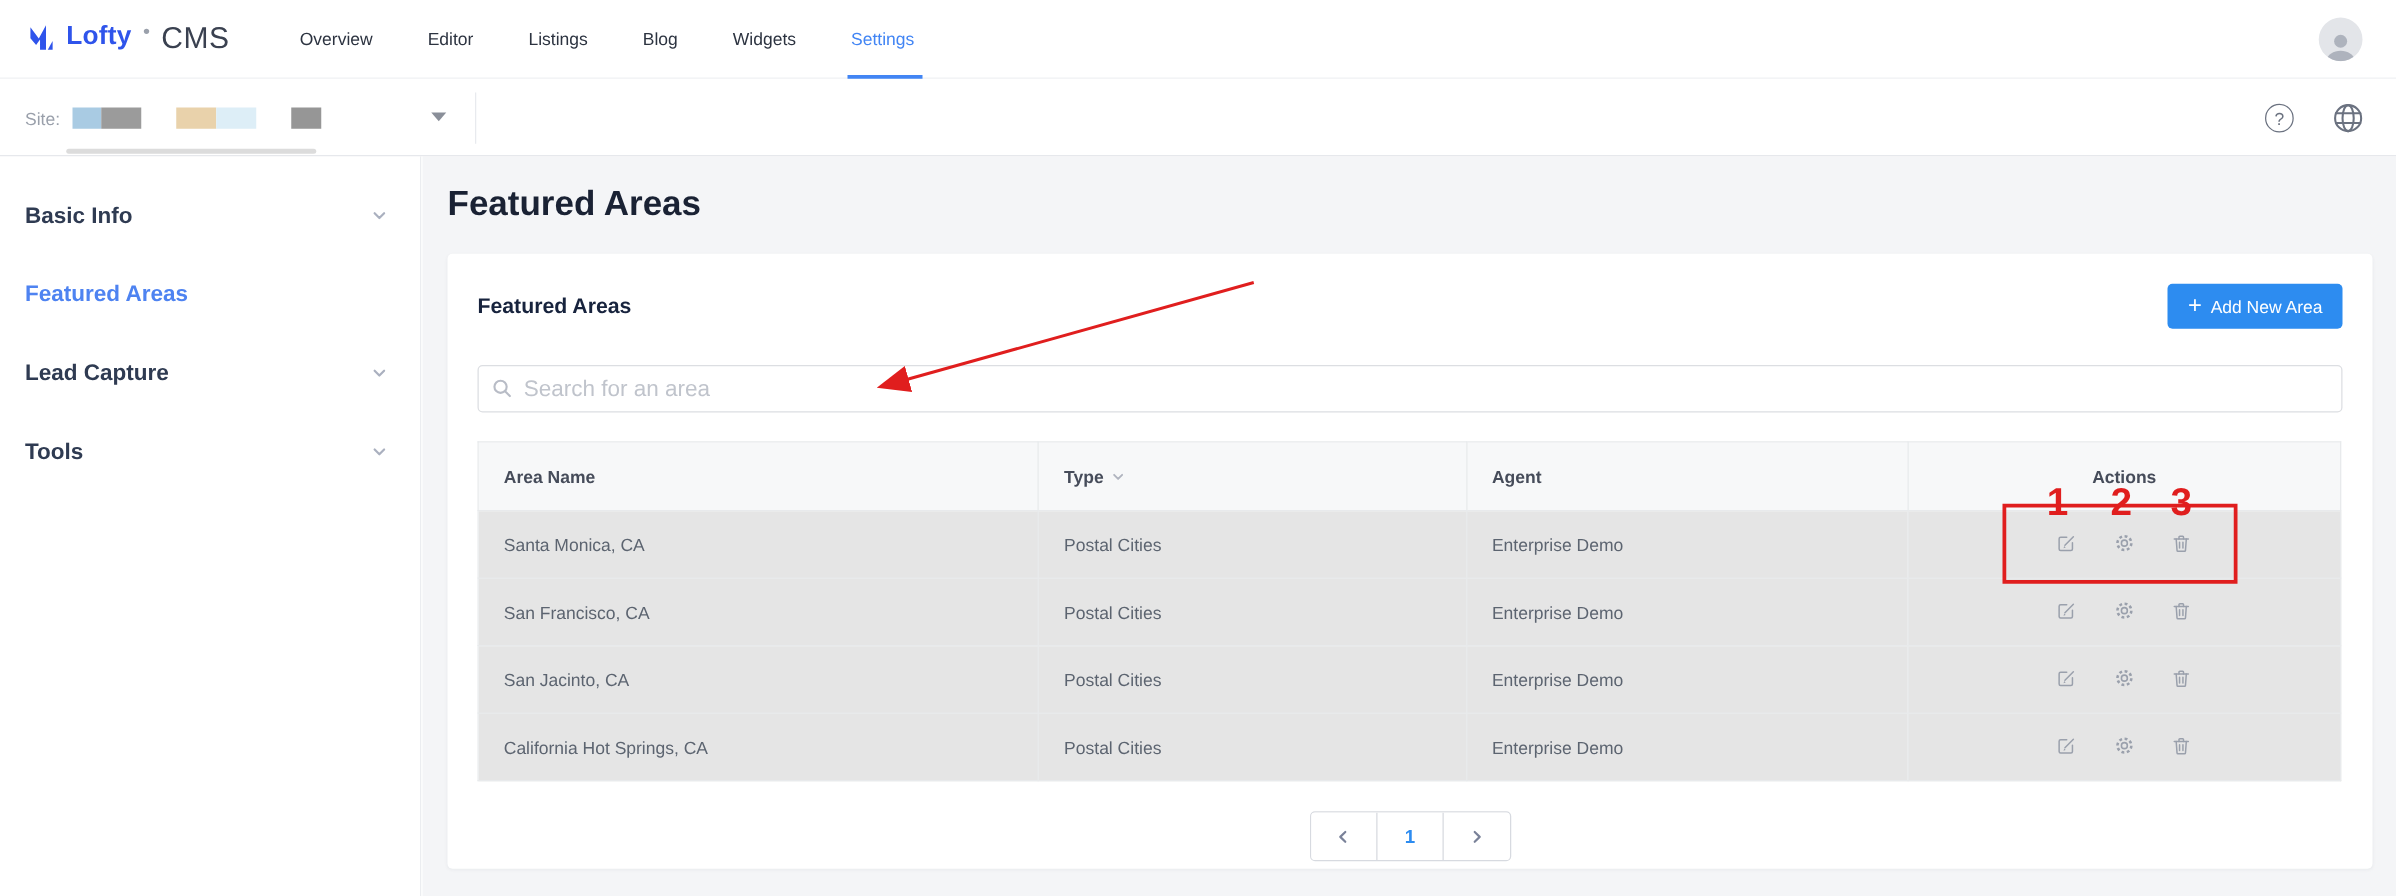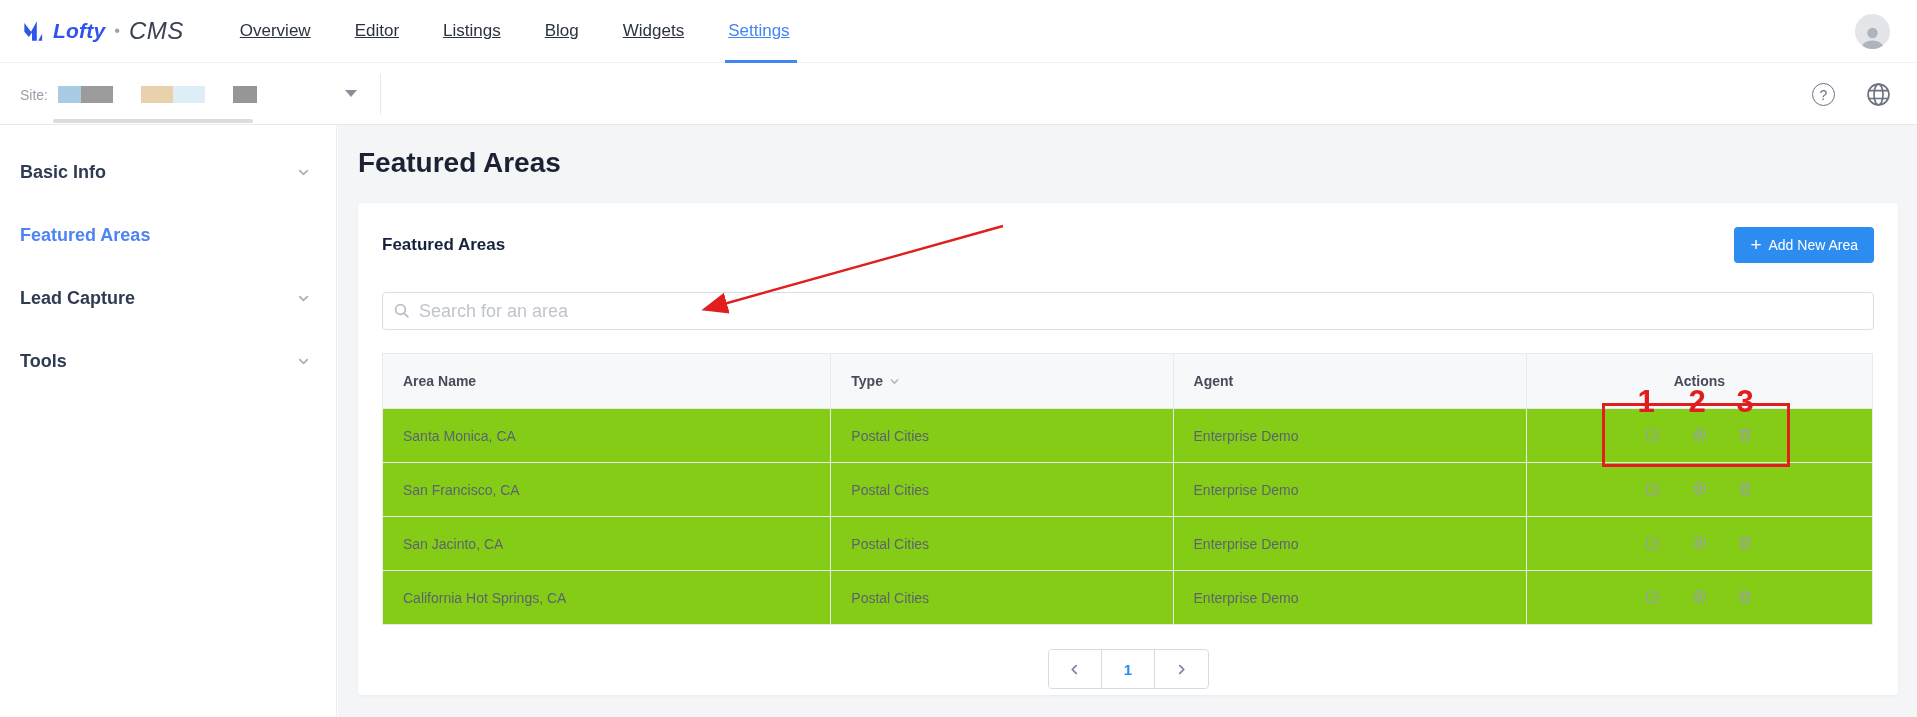--- a/index.html
+++ b/index.html
@@ -3,28 +3,28 @@
 <meta charset="utf-8">
 <style>
   * { margin:0; padding:0; box-sizing:border-box; }
   html,body { width:1917px; height:717px; }
   body { font-family:"Liberation Sans", sans-serif; background:#ffffff; color:#2c3340; }
   .app { position:relative; width:1917px; height:717px; overflow:hidden; background:#fff; }
 
   
   .topbar { position:absolute; top:0; left:0; right:0; height:63px; background:#fff;
             border-bottom:1px solid #f0f1f3; display:flex; align-items:center; padding:0 27px 0 20px; z-index:5; }
-  .brand { display:flex; align-items:center; gap:7px;font-style:italic; }
+  .brand { display:flex; gap:7px; }
   .brand-mark { width:26px; height:26px; }
   .brand-name { font-size:21px; font-weight:700; color:#2f54eb; letter-spacing:.2px; }
   .brand-dot { color:#9aa0ab; font-size:16px; margin:0 2px; }
   .brand-product { font-size:24px; color:#3a4150; letter-spacing:.5px; }
   .nav { display:flex; align-items:center; gap:44px; margin-left:56px; height:63px; }
-  .nav-item { font-size:17px; color:#2c3340; height:63px; display:flex; align-items:center;
-              position:relative; cursor:pointer;text-decoration:underline; }
+  .nav-item { font-size:14px; color:#2c3340; height:63px; display:flex; align-items:center;
+              position:relative; cursor:pointer; }
   .nav-item.active { color:#4285f4; }
   .nav-item.active::after { content:""; position:absolute; left:-3px; right:-7px; bottom:0;
                             height:3px; background:#4285f4; }
   .avatar { margin-left:auto; width:35px; height:35px; border-radius:50%; background:#e3e5e9;
             overflow:hidden; display:flex; align-items:flex-end; justify-content:center; cursor:pointer; }
 
   
   .sitebar { position:absolute; top:64px; left:0; right:0; height:61px; background:#fff;
              border-bottom:1px solid #e6e8ec; z-index:4; }
   .site-select { position:absolute; left:20px; top:0; height:61px; display:flex; align-items:center; cursor:pointer; }
@@ -75,21 +75,21 @@
                   padding:0 12px 0 36px; font-size:18px; font-family:inherit; color:#515a6e; outline:none; }
   .search-input::placeholder { color:#c0c4cc; }
   .search-icon { position:absolute; left:11px; top:10px; color:#b8bcc6; }
 
   
   table { margin-top:23px; width:1491px; border-collapse:collapse; table-layout:fixed; }
   th, td { border:1px solid #e8eaec; font-size:14px; }
   thead th { height:55px; background:#f7f8f9; color:#464c5a; font-weight:600; text-align:left;
              padding:0 20px; }
   thead th.center { text-align:center; padding:0; }
-  tbody td { height:54px; color:#5c6470; padding:0 20px; background:#84cc16; }
+  tbody td { height:54px; color:#5c6470; padding:0 20px; background:#e5e5e5; }
   td.actions { text-align:center; padding:0; }
   .th-type { display:flex; align-items:center; gap:6px; cursor:pointer; }
   .sort-caret { color:#b0b4bf; }
   .action-icons { display:inline-flex; align-items:center; gap:26px; color:#9aa0ac; }
   .action-icons .icon-btn { width:20px; height:20px; color:#9aa0ac; }
 
   
   .pagination { margin:24px auto 0; width:161px; height:40px; display:flex;
                 border:1px solid #d7dae0; border-radius:4px; overflow:hidden; background:#fff; }
   .page-cell { flex:1; display:flex; align-items:center; justify-content:center; color:#7a8299;

